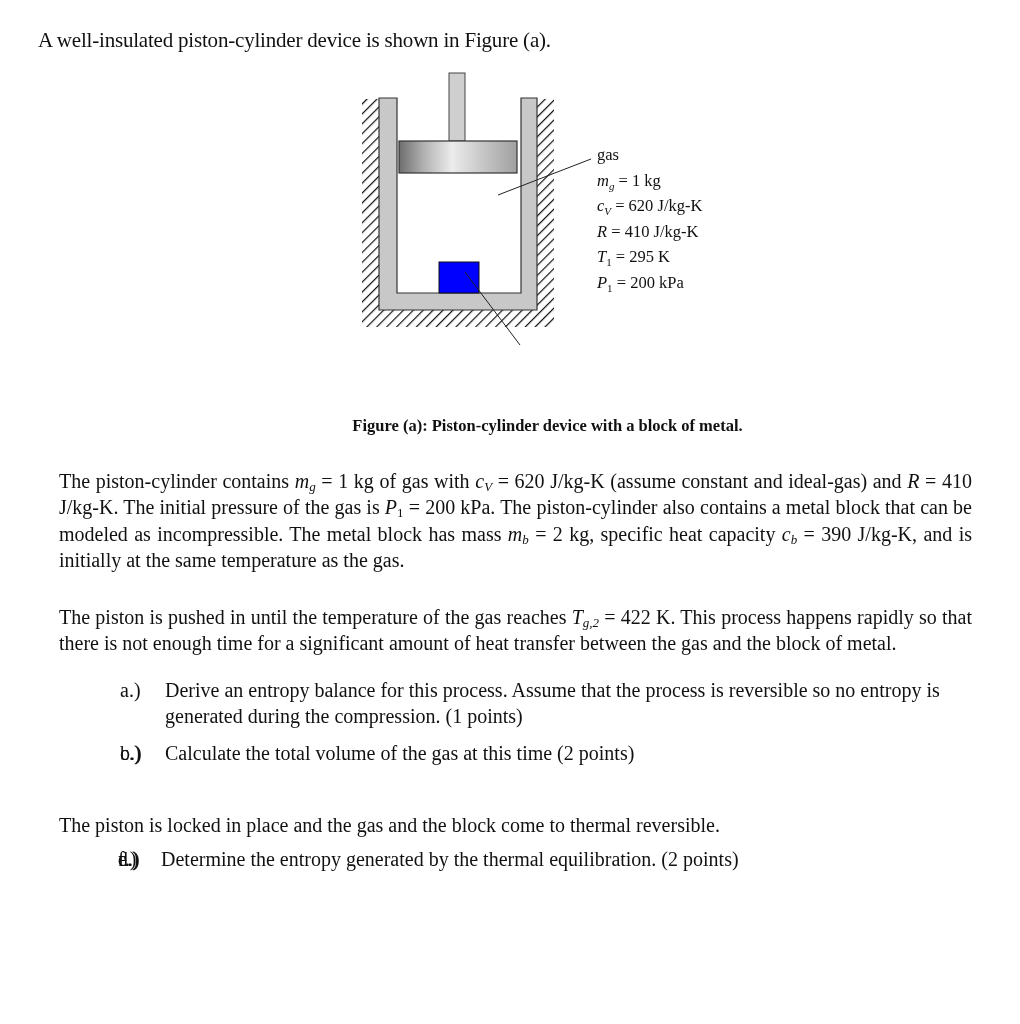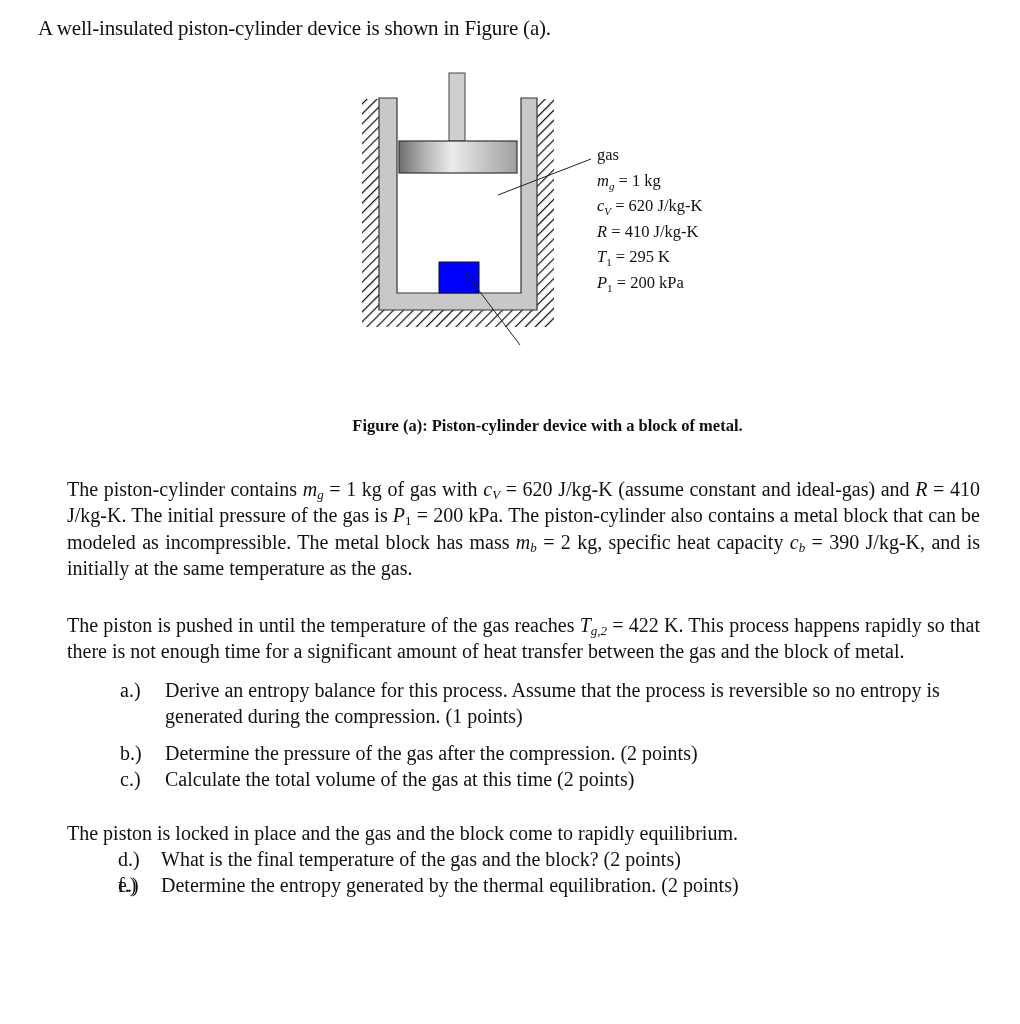--- a/index.html
+++ b/index.html
@@ -11,21 +11,21 @@
       width: 1020px;
       height: 1024px;
       position: relative;
       overflow: hidden;
       font-family: "Liberation Serif", "DejaVu Serif", serif;
       color: #111111;
     }
     .intro {
       position: absolute;
       left: 38px;
-      top: 16px;
+      top: 28px;
       font-size: 21px;
       letter-spacing: -0.2px;
       margin: 0;
     }
     .figure {
       position: absolute;
       left: 0;
       top: 0;
       width: 1020px;
       height: 450px;
@@ -68,21 +68,21 @@
       font-weight: bold;
       font-size: 16.5px;
       margin: 0;
     }
     .para {
       position: absolute;
       left: 55px;
       width: 913px;
       font-size: 20px;
       line-height: 26.3px;
-      margin: 12px;
+      margin: 4px;
       text-align: justify;
     }
     .para i { font-style: italic; }
     .para sub {
       font-size: 13px;
       vertical-align: -3px;
       line-height: 0;
     }
     .p1 { top: 464px; }
     .p2 { top: 600px; }
@@ -170,23 +170,23 @@
 
   <p class="caption">Figure (a): Piston-cylinder device with a block of metal.</p>
 </div>
 
 <p class="para p1"><span>The piston-cylinder contains </span><i>m</i><sub><i>g</i></sub><span> = 1 kg of gas with </span><i>c</i><sub><i>V</i></sub><span> = 620 J/kg-K (assume constant and ideal-gas) and </span><i>R</i><span> = 410 J/kg-K.  The initial pressure of the gas is </span><i>P</i><sub>1</sub><span> = 200 kPa.  The piston-cylinder also contains a metal block that can be modeled as incompressible.  The metal block has mass </span><i>m</i><sub><i>b</i></sub><span> = 2 kg, specific heat capacity </span><i>c</i><sub><i>b</i></sub><span> = 390 J/kg-K, and is initially at the same temperature as the gas.</span></p>
 
 <p class="para p2"><span>The piston is pushed in until the temperature of the gas reaches </span><i>T</i><sub><i>g,2</i></sub><span> = 422 K.  This process happens rapidly so that there is not enough time for a significant amount of heat transfer between the gas and the block of metal.</span></p>
 
 <ol class="qlist q-abc">
   <li class="gap"><span class="qletter">a.)</span><span>Derive an entropy balance for this process. Assume that the process is reversible so no entropy is generated during the compression. (1 points)</span></li>
-  <li><span class="qletter">b.)</span><span>Determine the pressure of the gas after the compression. (2 points)</span></li>
+  <li><span class="qletter">b.)</span></li>
   <li><span class="qletter">c.)</span><span>Calculate the total volume of the gas at this time (2 points)</span></li>
 </ol>
 
-<p class="para p3">The piston is locked in place and the gas and the block come to rapidly equilibrium.</p>
+<p class="para p3">The piston is locked in place and the gas and the block come to thermal reversible.</p>
 
 <ol class="qlist q-def">
-  <li><span class="qletter">d.)</span><span>What is the final temperature of the gas and the block? (2 points)</span></li>
+  <li><span class="qletter">d.)</span></li>
   <li><span class="qletter">e.)</span></li>
   <li><span class="qletter">f.)</span><span>Determine the entropy generated by the thermal equilibration. (2 points)</span></li>
 </ol>
 
 </body></html>

